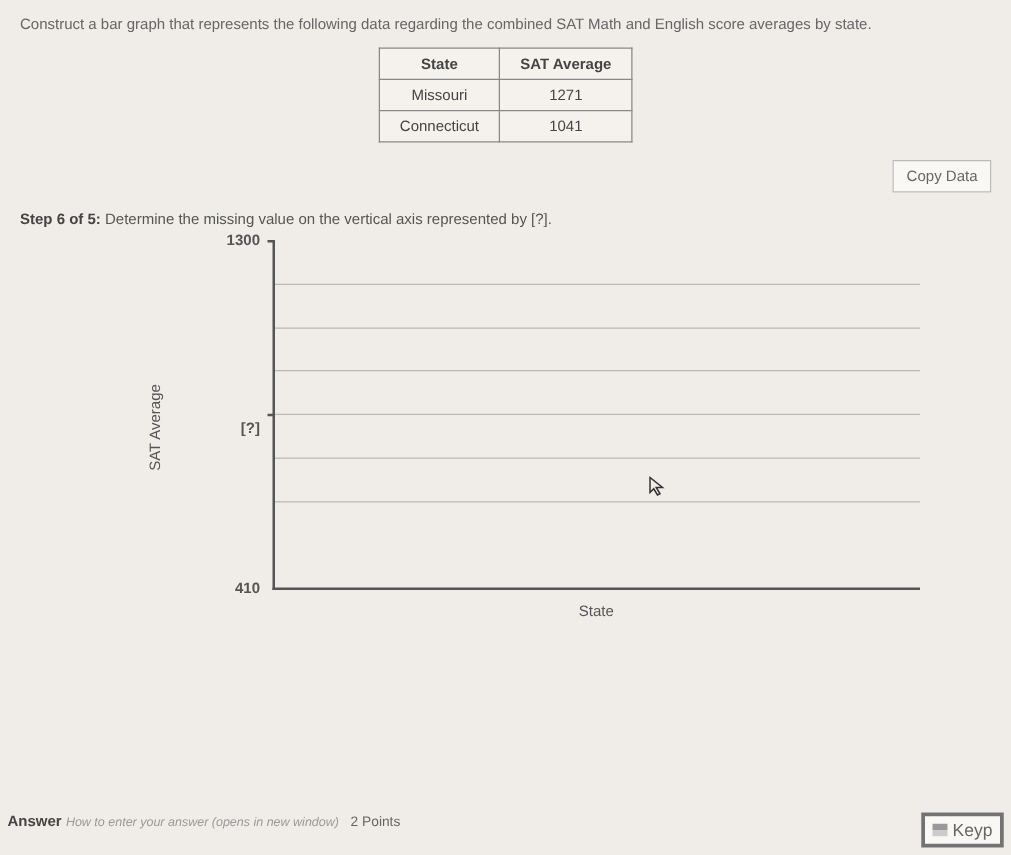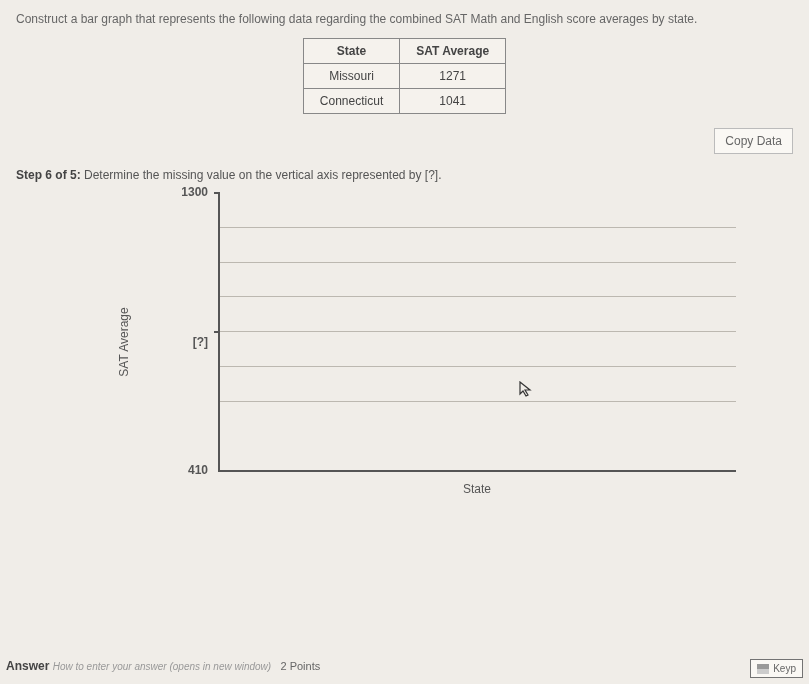--- a/index.html
+++ b/index.html
@@ -134,24 +134,24 @@
       padding: 0 6px;
       display: flex;
       justify-content: space-between;
       align-items: flex-start;
       font-size: 12px;
     }
     .answer-label b { font-weight: bold; color: #444; }
     .answer-hint { color: #999; font-style: italic; font-size: 10px; }
     .points { color: #666; font-size: 11px; margin-left: 6px; }
     .keypad {
-      border: 1px solid #737373;
+      border: 3px solid #737373;
       background: #faf8f4;
       padding: 3px 6px;
-      font-size: 10px;
+      font-size: 14px;
       color: #666;
       display: flex;
       align-items: center;
       gap: 4px;
       cursor: pointer;
     }
     .kp-icon {
       width: 12px; height: 10px;
       background: linear-gradient(#999 50%, #ccc 50%);
       display: inline-block;

